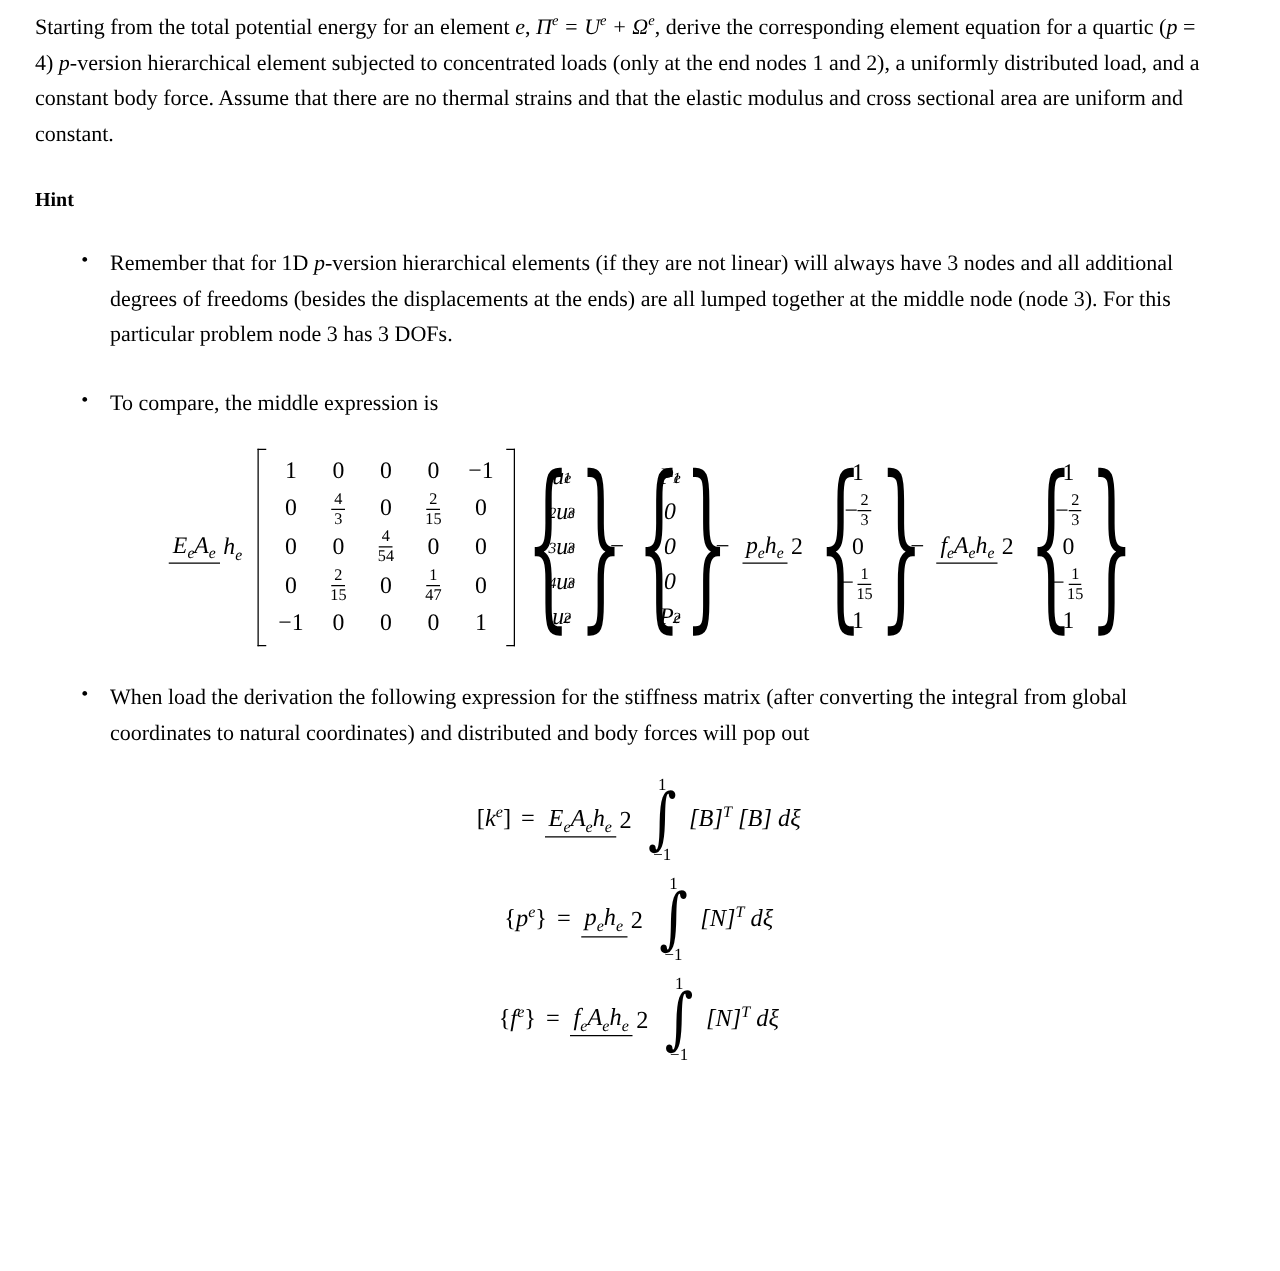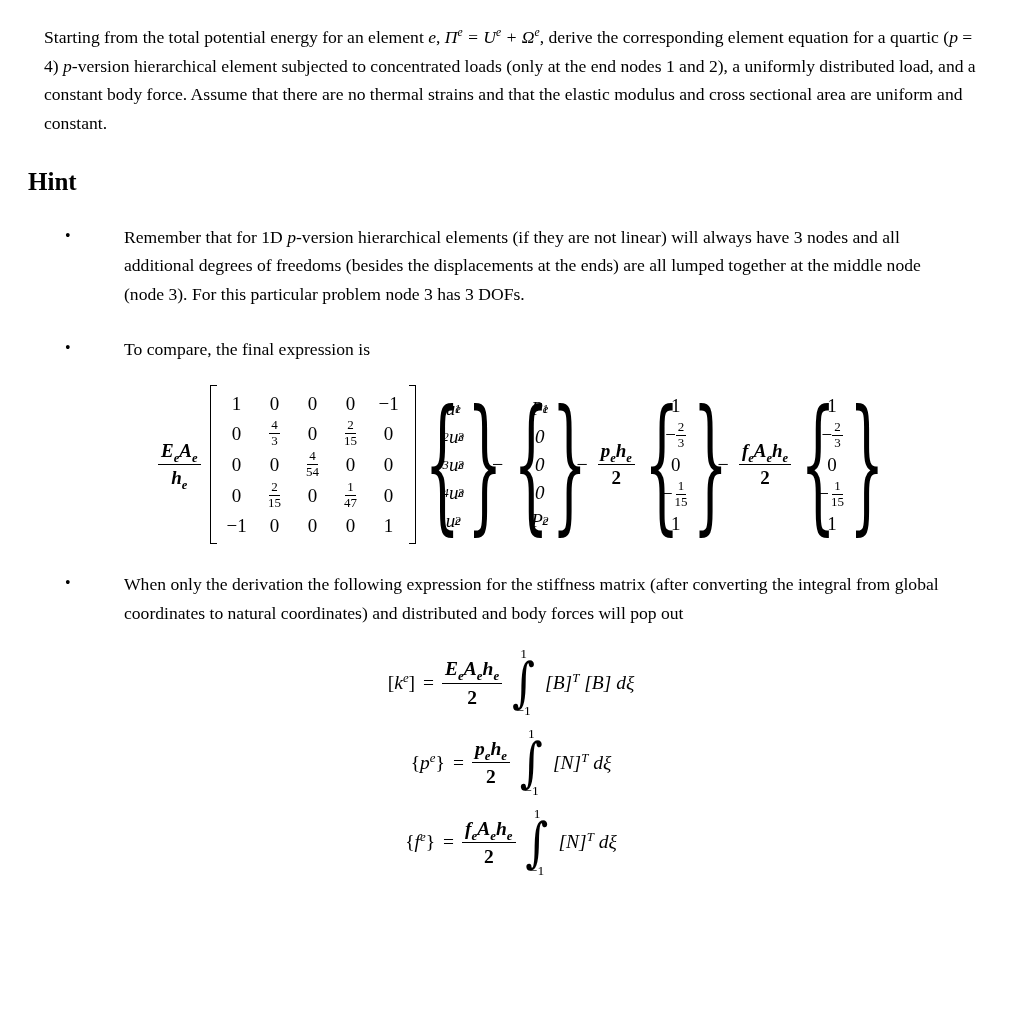--- a/index.html
+++ b/index.html
@@ -5,41 +5,41 @@
   * { box-sizing: border-box; }
   html, body { margin: 0; padding: 0; }
   body {
     width: 1024px; height: 1017px;
     background: #ffffff; color: #000;
     font-family: "Liberation Serif", "DejaVu Serif", serif;
     overflow: hidden;
   }
   .page { padding: 7px 30px 0 28px; font-size: 17.6px; line-height: 1.63; }
 
-  .para { margin: 16px; width: 938px; }
+  .para { margin: 0; width: 938px; }
   .it { font-style: italic; }
   .mi { font-style: italic; }
   .up { font-style: normal; }
 
-  .hint-title { font-size: 25px; font-weight: 700; margin: 29px 0 0 0; line-height: 1.2; }
+  .hint-title { font-size: 16px; font-weight: 700; margin: 29px 0 0 0; line-height: 1.2; }
 
   .bullet { display: flex; margin: 26px 0 0 37px; width: 890px; }
   .marker { flex: none; width: 23px; font-size: 16px; }
-  .btext { flex: 1; margin-left: 36px; }
+  .btext { flex: 1; }
 
   sup, sub { font-size: 66%; line-height: 0; }
   sup + sub { margin-left: -0.5em; }
 
   
   .eq-display {
     display: flex; justify-content: center; align-items: center;
     margin: 22px 0 0 0; font-size: 19px; gap: 9px; line-height: 1.25;
   }
 
-  .dfrac { display: inline-flex; flex-direction: column; align-items: center; line-height: 1.3; font-weight: bold; }
+  .dfrac { display: inline-flex; flex-direction: row; align-items: center; line-height: 1.3; }
   .dfrac > .fnum { padding: 0 3px 1px; border-bottom: 1.4px solid #000; text-align: center; }
   .dfrac > .fden { padding: 1px 3px 0; text-align: left; }
 
   .matwrap { display: inline-flex; align-items: stretch; }
   .sqb { width: 7px; flex: none; }
   .sqb.l { border: 1.6px solid #000; border-right: 0; margin-right: 3px; }
   .sqb.r { border: 1.6px solid #000; border-left: 0; margin-left: 3px; }
   .mgrid { display: grid; align-items: center; justify-items: center; padding: 4px 4px; column-gap: 12px; }
   .mcell { min-width: 26px; min-height: 29px; display: inline-flex; align-items: center; justify-content: center; }
 
@@ -82,21 +82,21 @@
 
   <h1 class="hint-title">Hint</h1>
 
   <div class="bullet">
     <span class="marker">•</span>
     <div class="btext"><span>Remember that for 1D </span><span class="it">p</span><span>-version hierarchical elements (if they are not linear) will always have 3 nodes and all additional degrees of freedoms (besides the displacements at the ends) are all lumped together at the middle node (node 3). For this particular problem node 3 has 3 DOFs.</span></div>
   </div>
 
   <div class="bullet">
     <span class="marker">•</span>
-    <div class="btext"><span>To compare, the final expression is</span></div>
+    <div class="btext"><span>To compare, the middle expression is</span></div>
   </div>
 
   <div class="eq-display">
     <span class="dfrac mi">
       <span class="fnum"><span>E</span><sub>e</sub><span>A</span><sub>e</sub></span>
       <span class="fden"><span>h</span><sub>e</sub></span>
     </span>
     <span class="matwrap">
       <span class="sqb l"></span>
       <span class="mgrid" style="grid-template-columns: repeat(5, auto);">
@@ -318,21 +318,21 @@
           <span class="vrow">
             <span>1</span>
           </span>
         </span>
       <span class="brace">}</span>
     </span>
   </div>
 
   <div class="bullet">
     <span class="marker">•</span>
-    <div class="btext"><span>When only the derivation the following expression for the stiffness matrix (after converting the integral from global coordinates to natural coordinates) and distributed and body forces will pop out</span></div>
+    <div class="btext"><span>When load the derivation the following expression for the stiffness matrix (after converting the integral from global coordinates to natural coordinates) and distributed and body forces will pop out</span></div>
   </div>
 
   <div class="eq-stack">
 
     <div class="int-eq">
       <span><span class="up">[</span><span class="mi"><span>k</span><sup>e</sup></span><span class="up">]</span></span>
       <span class="up">=</span>
       <span class="dfrac mi">
         <span class="fnum"><span>E</span><sub>e</sub><span>A</span><sub>e</sub><span>h</span><sub>e</sub></span>
         <span class="fden up">2</span>

